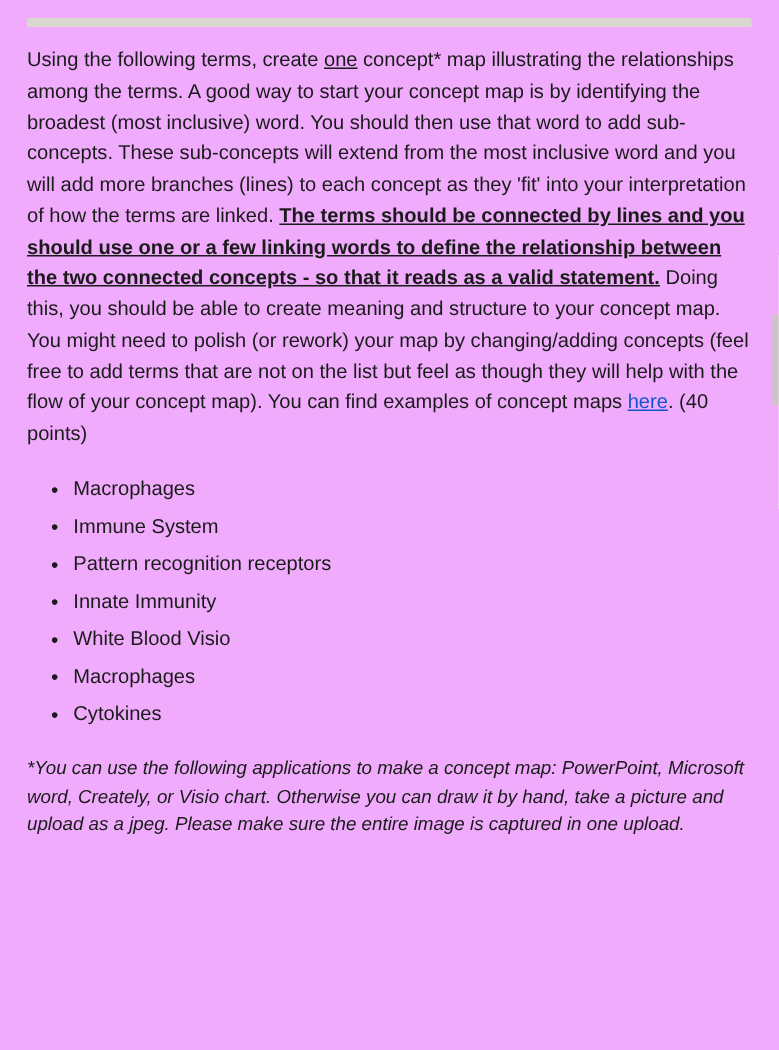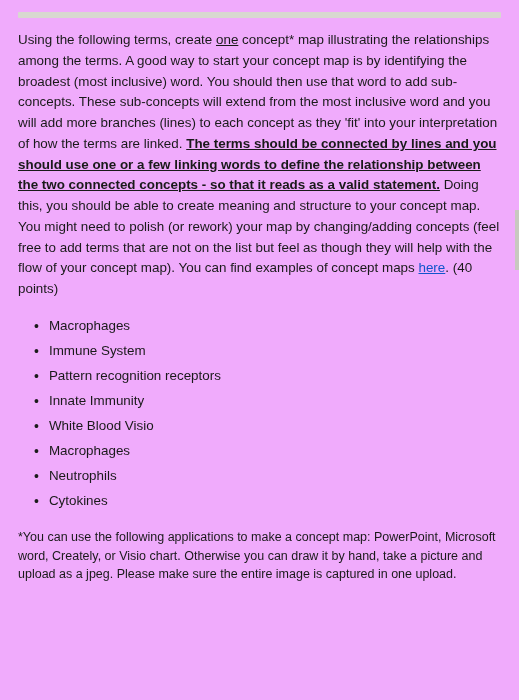--- a/index.html
+++ b/index.html
@@ -66,20 +66,21 @@
       margin-left: 16px;
       font-size: 14px;
       line-height: 1.5;
       flex-shrink: 0;
     }
 
     .footnote {
       font-size: 12.5px;
       line-height: 1.5;
       color: #1a1a1a;
+      font-style: italic;
     }
 
     .link-text {
       color: #1155cc;
       text-decoration: underline;
       cursor: pointer;
     }
 
     .right-edge-indicator {
       position: absolute;
@@ -113,23 +114,20 @@
     <li>
         <span>Innate Immunity</span>
       </li>
     <li>
         <span>White Blood Visio</span>
       </li>
     <li>
         <span>Macrophages</span>
       </li>
     <li>
-        <span>Neutrophils</span>
-      </li>
-    <li>
         <span>Cytokines</span>
       </li>
   </ul>
 
   <p class="footnote">*You can use the following applications to make a concept map: PowerPoint, Microsoft word, Creately, or Visio chart. Otherwise you can draw it by hand, take a picture and upload as a jpeg. Please make sure the entire image is captured in one upload.</p>
 
   <div class="right-edge-indicator"></div>
 </div>
 
 </body></html>

